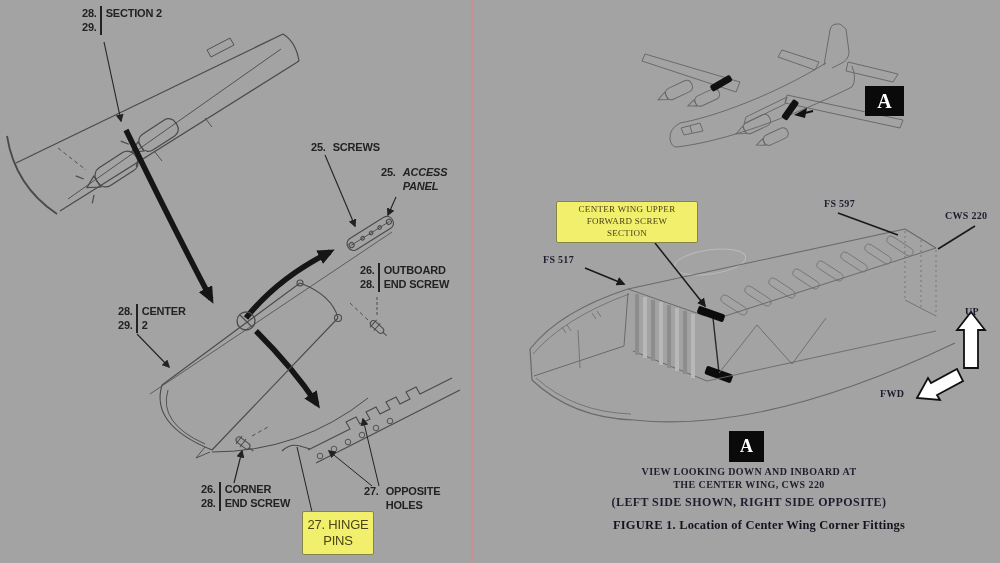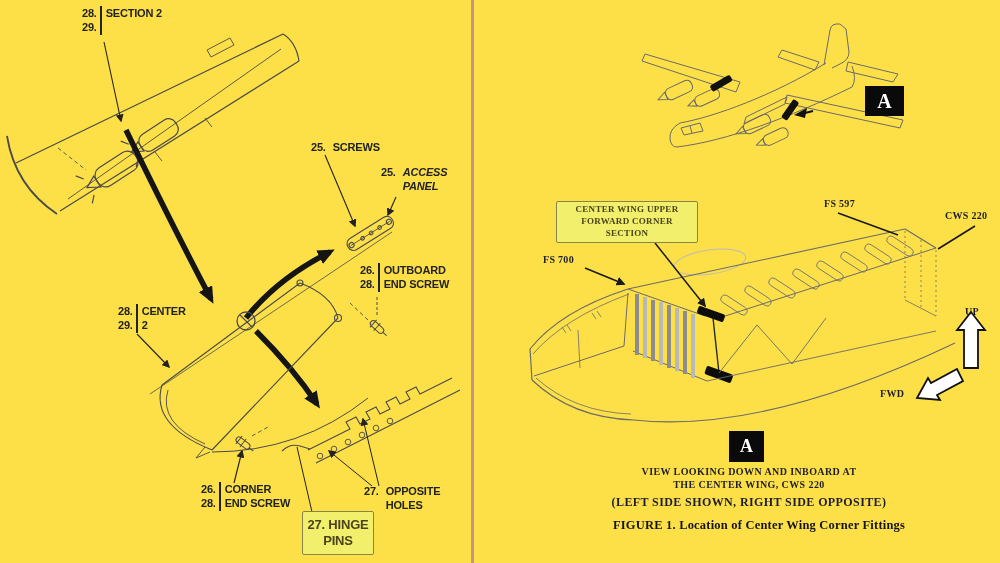--- a/index.html
+++ b/index.html
@@ -1,32 +1,32 @@
 <!DOCTYPE html>
 <html style="--divider: #c9908f; --highlight-fill: #f2ef6d; --highlight-border: #85854a; --highlight-text: #4b4418; --ink: #222222;"><head>
 <meta charset="utf-8">
 <style>
   html,body{margin:0;padding:0;background:#fff;}
-  .stage{position:relative;width:1000px;height:563px;background:#fde047;overflow:hidden;
+  .stage{position:relative;width:1000px;height:563px;background:#a3a3a3;overflow:hidden;
          font-family:"Liberation Sans",sans-serif;color:var(--ink,#222);}
   .divider{position:absolute;top:0;bottom:0;width:3px;background:var(--divider,#c9908f);}
   .panel{position:absolute;top:0;bottom:0;}
   .panel svg{position:absolute;left:0;top:0;}
 
   
   .lbl{position:absolute;display:flex;align-items:flex-start;font-weight:700;font-size:11px;
        line-height:1.3;letter-spacing:-0.2px;white-space:nowrap;color:var(--ink,#222);}
   .lbl .nums{display:flex;flex-direction:column;align-items:flex-end;margin-right:3px;}
   .lbl .vbar{width:2px;background:var(--ink,#222);align-self:stretch;margin-right:4px;}
   .lbl .txt{display:flex;flex-direction:column;}
 
   .hl-box{position:absolute;background:var(--highlight-fill,#f2ef6d);
           border:1.5px solid var(--highlight-border,#85854a);border-radius:2px;
           display:flex;flex-direction:column;align-items:center;justify-content:center;
-          font-weight:700;color:var(--highlight-text,#4b4418);}
+          font-weight:400;color:var(--highlight-text,#4b4418);}
   .hinge-box{font-family:"Liberation Sans",sans-serif;font-size:13px;line-height:1.25;letter-spacing:-0.2px;}
   .fitting-box{font-family:"Liberation Serif",serif;font-size:9px;line-height:1.3;letter-spacing:0.3px;text-align:center;}
 
   .serif-lab{position:absolute;font-family:"Liberation Serif",serif;font-weight:700;font-size:10px;
              letter-spacing:0.3px;color:#1d1d2e;white-space:nowrap;}
   .a-box{position:absolute;background:#0a0a0a;color:#fff;display:flex;align-items:center;justify-content:center;
          font-family:"Liberation Serif",serif;font-weight:700;}
   .caption{position:absolute;text-align:center;font-family:"Liberation Serif",serif;font-weight:700;
            color:#1d1d2e;}
   .cap-main{font-size:10px;line-height:1.25;letter-spacing:0.4px;}
@@ -368,25 +368,25 @@
       <polygon points="497,312 511,330 504,330 504,368 490,368 490,330 483,330" fill="#fff" stroke="#111" stroke-width="1.8"></polygon>
       <polygon points="443,398 454,378 457,383 483,369 489,381 463,395 466,400" fill="#fff" stroke="#111" stroke-width="1.8"></polygon>
     </svg>
 
     <div class="a-box" style="left:391px;top:86px;width:39px;height:30px;font-size:20px;">
       <span>A</span>
     </div>
 
     <div class="hl-box fitting-box" style="left:82px;top:201px;width:140px;height:40px;">
       <span>CENTER WING UPPER</span>
-      <span>FORWARD CORNER</span>
+      <span>FORWARD SCREW</span>
       <span>SECTION</span>
     </div>
 
-    <div class="serif-lab" style="left:69px;top:254px;">FS 700</div>
+    <div class="serif-lab" style="left:69px;top:254px;">FS 517</div>
     <div class="serif-lab" style="left:350px;top:198px;">FS 597</div>
     <div class="serif-lab" style="left:471px;top:210px;">CWS 220</div>
     <div class="serif-lab" style="left:491px;top:306px;">UP</div>
     <div class="serif-lab" style="left:406px;top:388px;">FWD</div>
 
     <div class="a-box" style="left:255px;top:431px;width:35px;height:31px;font-size:18px;">
       <span>A</span>
     </div>
 
     <div class="caption" style="left:120px;top:466px;width:310px;">

